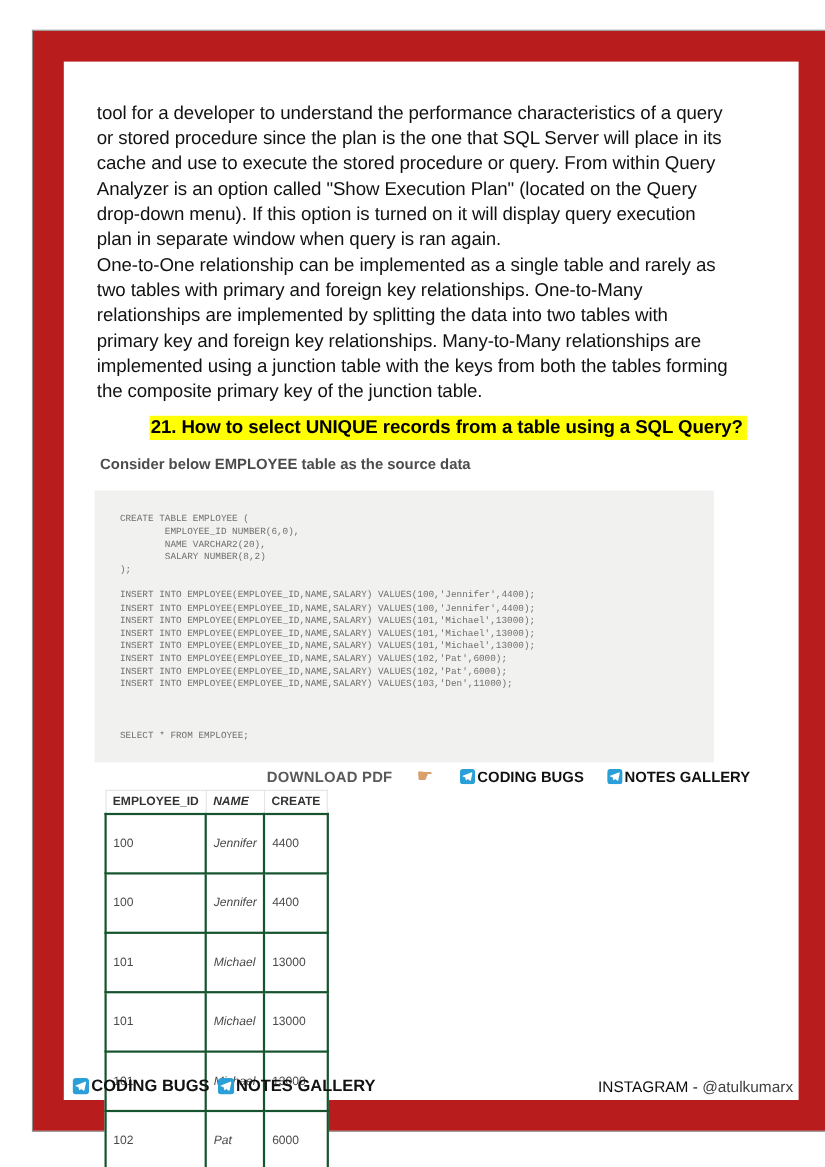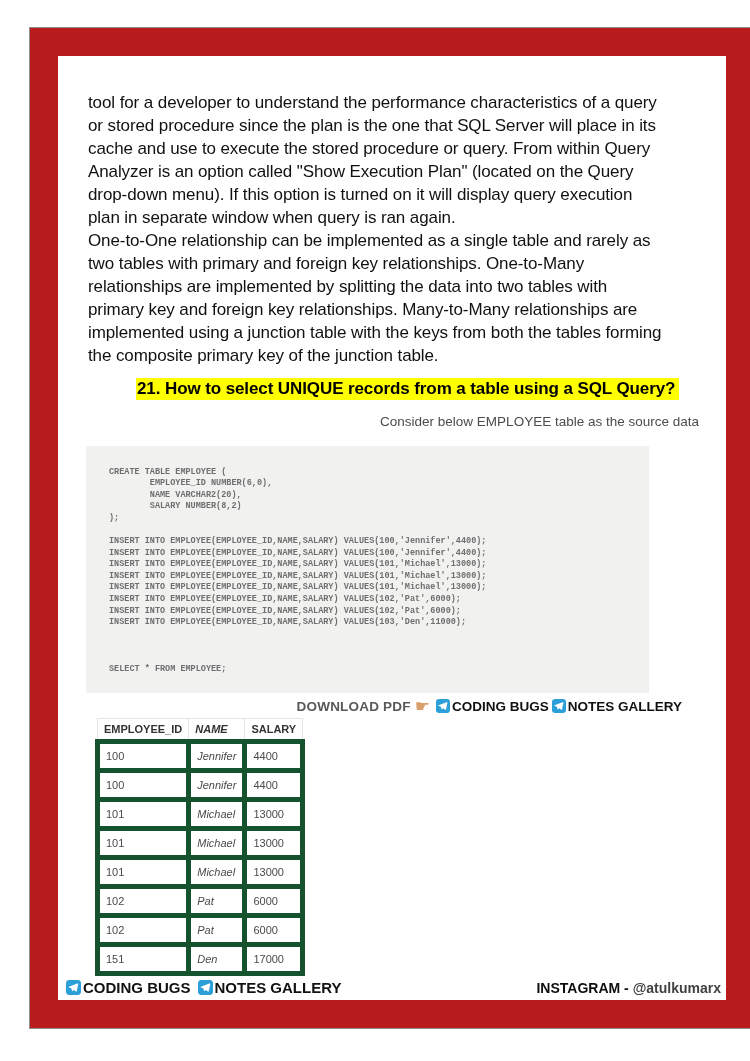--- a/index.html
+++ b/index.html
@@ -36,38 +36,38 @@
   }
   .question .hl {
     background:#FFFF00;
     padding:1px 4px 2px 1px;
     -webkit-box-decoration-break:clone;
     box-decoration-break:clone;
   }
   #q21 { margin-top:10px; margin-bottom:0;padding-left:48px; }
   .caption {
     margin:12px 0 0 5px;
-    font-size:13.5px; font-weight:normal;
-    color:#4c4c4c; letter-spacing:0;text-align:right;
+    font-size:13.5px; font-weight:bold;
+    color:#4c4c4c; letter-spacing:0;
   }
   .code {
     margin:17px 0 0 0;
     width:563px; height:247px;
     box-sizing:border-box;
     background:#F1F1F0;
     padding:21px 8px 8px 23px;
     font-family:"Liberation Mono","DejaVu Sans Mono",monospace;
     font-size:8.5px; line-height:11.6px;
     color:#6F6F6F;
-    white-space:pre; overflow:hidden;font-weight:bold;
+    white-space:pre; overflow:hidden;
   }
   .dl-line {
     margin:6px 17px 0 0;
     display:flex; justify-content:flex-end; align-items:center;
-    gap:3px;
+    gap:21px;
     font-weight:bold; font-size:13.5px; color:#111;
   }
   .dl-label { color:#595959; letter-spacing:0.2px; cursor:pointer; }
   .hand {
     color:#D9A06B; font-size:17px; line-height:14px;
     font-family:"DejaVu Sans",sans-serif;
     margin:0 3px 0 1px;
   }
   .tg-chip { display:flex; align-items:center; gap:2px; color:#111; cursor:pointer; }
   .tg-icon { width:14px; height:14px; display:block; }
@@ -79,39 +79,39 @@
     color:#4a4a4a;
     background:#fff;
   }
   table.result th {
     font-weight:bold; color:#333333; text-align:left;
     padding:4px 6px 4px 6px;
     border:1px solid #e4e4e4;
     white-space:nowrap;
   }
   table.result td {
-    padding:6px 6px;
-    border:5px solid #14532d;
+    padding:20px 6px;
+    border:2px solid #14532d;
     white-space:nowrap;
   }
   table.result th:nth-child(1), table.result td:nth-child(1) { width:58px; }
   table.result th:nth-child(2), table.result td:nth-child(2) { width:28px;font-style:italic; }
   table.result th:nth-child(3), table.result td:nth-child(3) { width:33px; }
 
   .footer {
     position:absolute; left:8px; right:5px; bottom:4px;
     display:flex; justify-content:space-between; align-items:center;
   }
   .footer-left {
     display:flex; align-items:center; gap:7px;
     font-size:15px; font-weight:bold; color:#0d0d0d;
   }
   .footer-left .tg-chip { gap:2px; }
   .footer-left .tg-icon { width:15px; height:15px; }
-  .footer-right { font-size:14px; font-weight:bold; color:#0d0d0d; }
+  .footer-right { font-size:14px; font-weight:normal; color:#0d0d0d; }
   .ig-handle { color:#414141; cursor:pointer; }
 </style>
 </head>
 <body>
 
 <div class="frame">
   <div class="page">
     <div class="content">
 
       <p class="body-text" id="p1">tool for a developer to understand the performance characteristics of a query or stored procedure since the plan is the one that SQL Server will place in its cache and use to execute the stored procedure or query. From within Query Analyzer is an option called "Show Execution Plan" (located on the Query drop-down menu). If this option is turned on it will display query execution plan in separate window when query is ran again.</p>
@@ -161,21 +161,21 @@
             </svg>
           <span>NOTES GALLERY</span>
         </span>
       </div>
 
       <table class="result">
           <thead>
             <tr>
               <th>EMPLOYEE_ID</th>
               <th>NAME</th>
-              <th>SALARY</th>
+              <th>CREATE</th>
             </tr>
           </thead>
           <tbody>
             <tr>
               <td>100</td>
               <td>Jennifer</td>
               <td>4400</td>
             </tr>
             <tr>
               <td>100</td>

